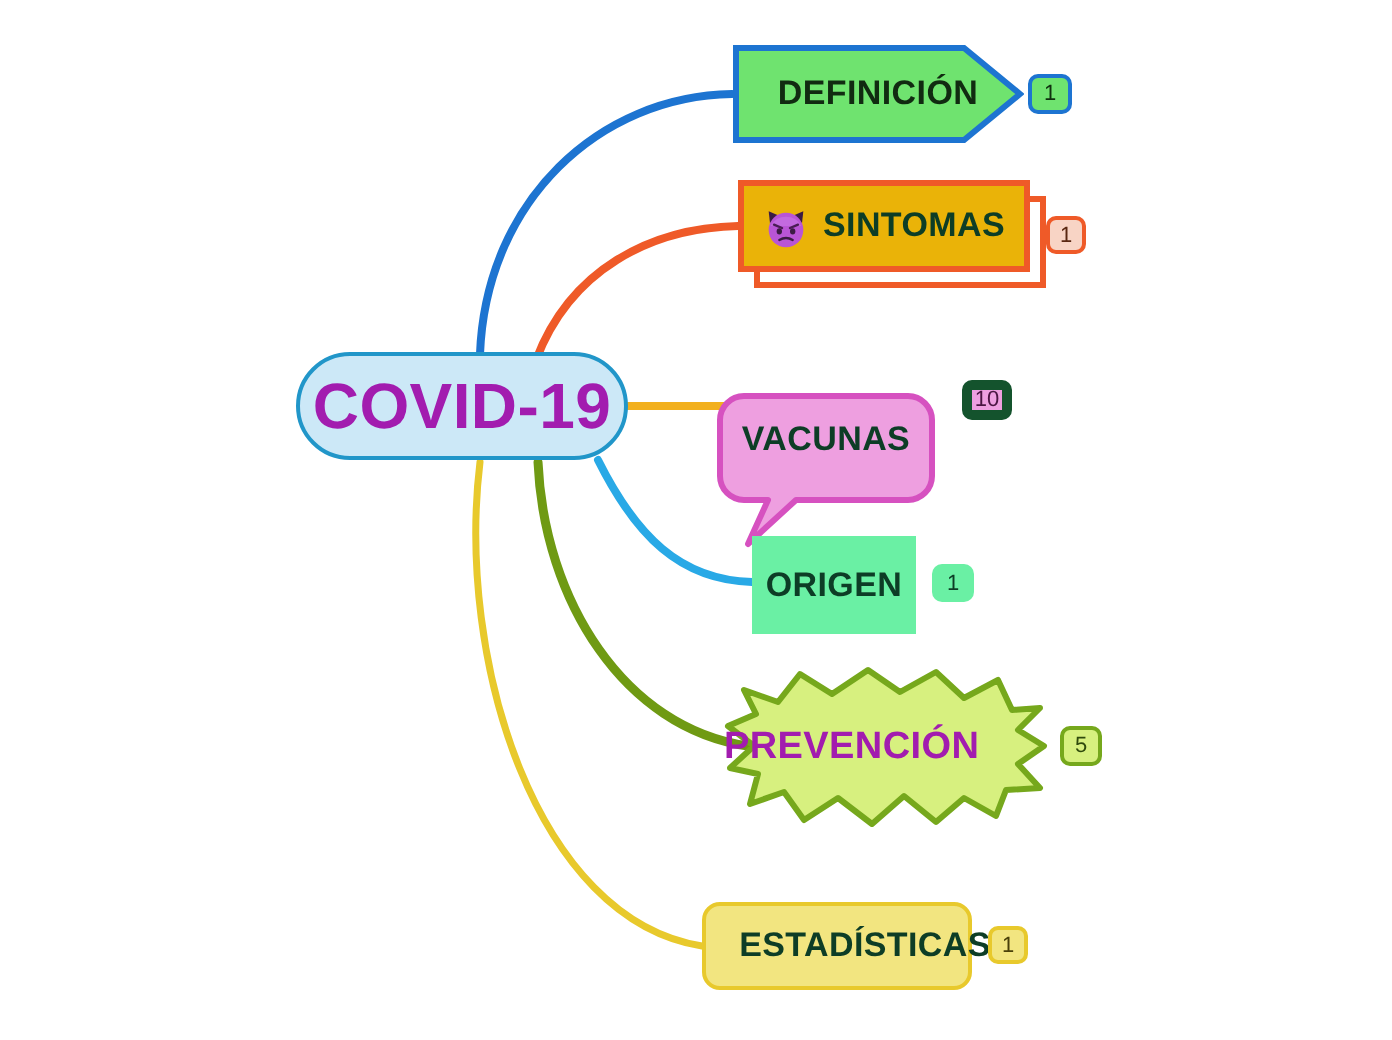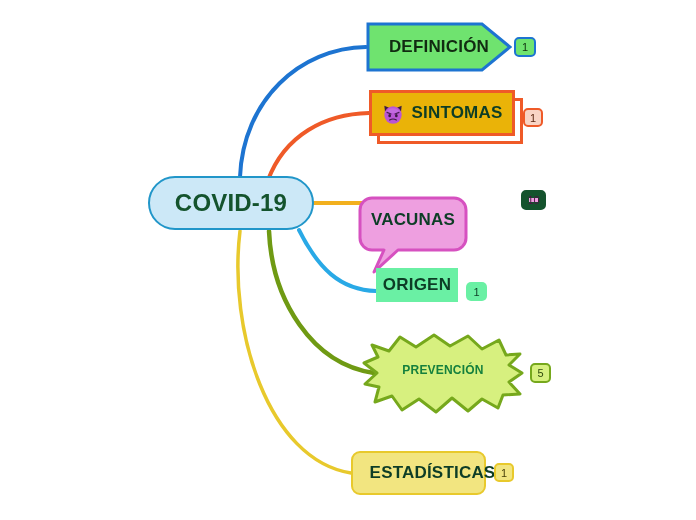--- a/index.html
+++ b/index.html
@@ -41,22 +41,22 @@
     left: 148px;
     top: 176px;
     width: 166px;
     height: 54px;
     background: #cce8f7;
     border: 2.5px solid #2196c9;
     border-radius: 27px;
     z-index: 6;
   }
   #central-node .node-label {
-    color: #14532d;
-    font-size: 24px;
+    color: #a21caf;
+    font-size: 32px;
   }
 
   
   #node-definicion {
     left: 366px;
     top: 22px;
     width: 146px;
     height: 50px;
     z-index: 5;
   }
@@ -125,21 +125,21 @@
     text-align: center;
     color: #0d3d26;
     font-size: 17px;
   }
 
   
   #node-origen {
     left: 376px;
     top: 268px;
     width: 82px;
-    height: 34px;
+    height: 49px;
     background: #6af0a4;
     z-index: 5;
   }
   #node-origen .node-label {
     color: #0d3d26;
     font-size: 17px;
   }
 
   
   #node-prevencion {
@@ -148,23 +148,22 @@
     width: 162px;
     height: 82px;
     z-index: 5;
   }
   #node-prevencion .shape-svg { position: absolute; left: 0; top: 0; }
   #node-prevencion .node-label {
     position: absolute;
     left: 0;
     top: 31px;
     width: 162px;
-    text-align: center;
-    color: #15803d;
-    font-size: 12px;
+    color: #a21caf;
+    font-size: 19px;
   }
 
   
   #node-estadisticas {
     left: 351px;
     top: 451px;
     width: 135px;
     height: 44px;
     background: #f2e580;
     border: 2.5px solid #e8c92c;
@@ -200,23 +199,22 @@
     left: 523px; top: 108px;
     width: 20px; height: 19px;
     background: #f8d4c5;
     border: 2px solid #ef5a28;
     color: #5a2712;
   }
   #badge-vacunas {
     left: 481px; top: 190px;
     width: 25px; height: 20px;
     background: #ee9fe0;
-    border: 8px solid #14532d;
+    border: 5px solid #14532d;
     color: #4a1542;
-    margin-left: 40px;
   }
   #badge-origen {
     left: 466px; top: 282px;
     width: 21px; height: 19px;
     background: #6af0a4;
     border: none;
     color: #0d3d26;
   }
   #badge-prevencion {
     left: 530px; top: 363px;

